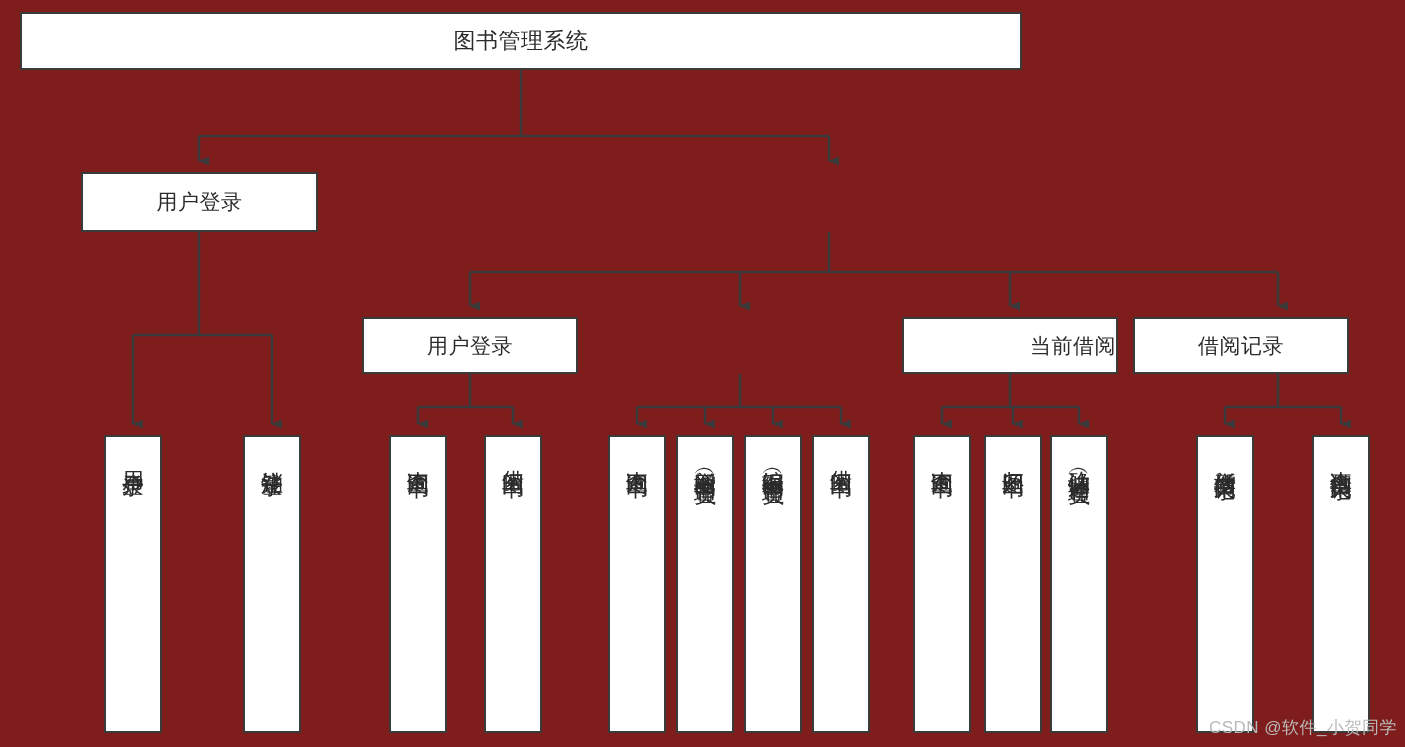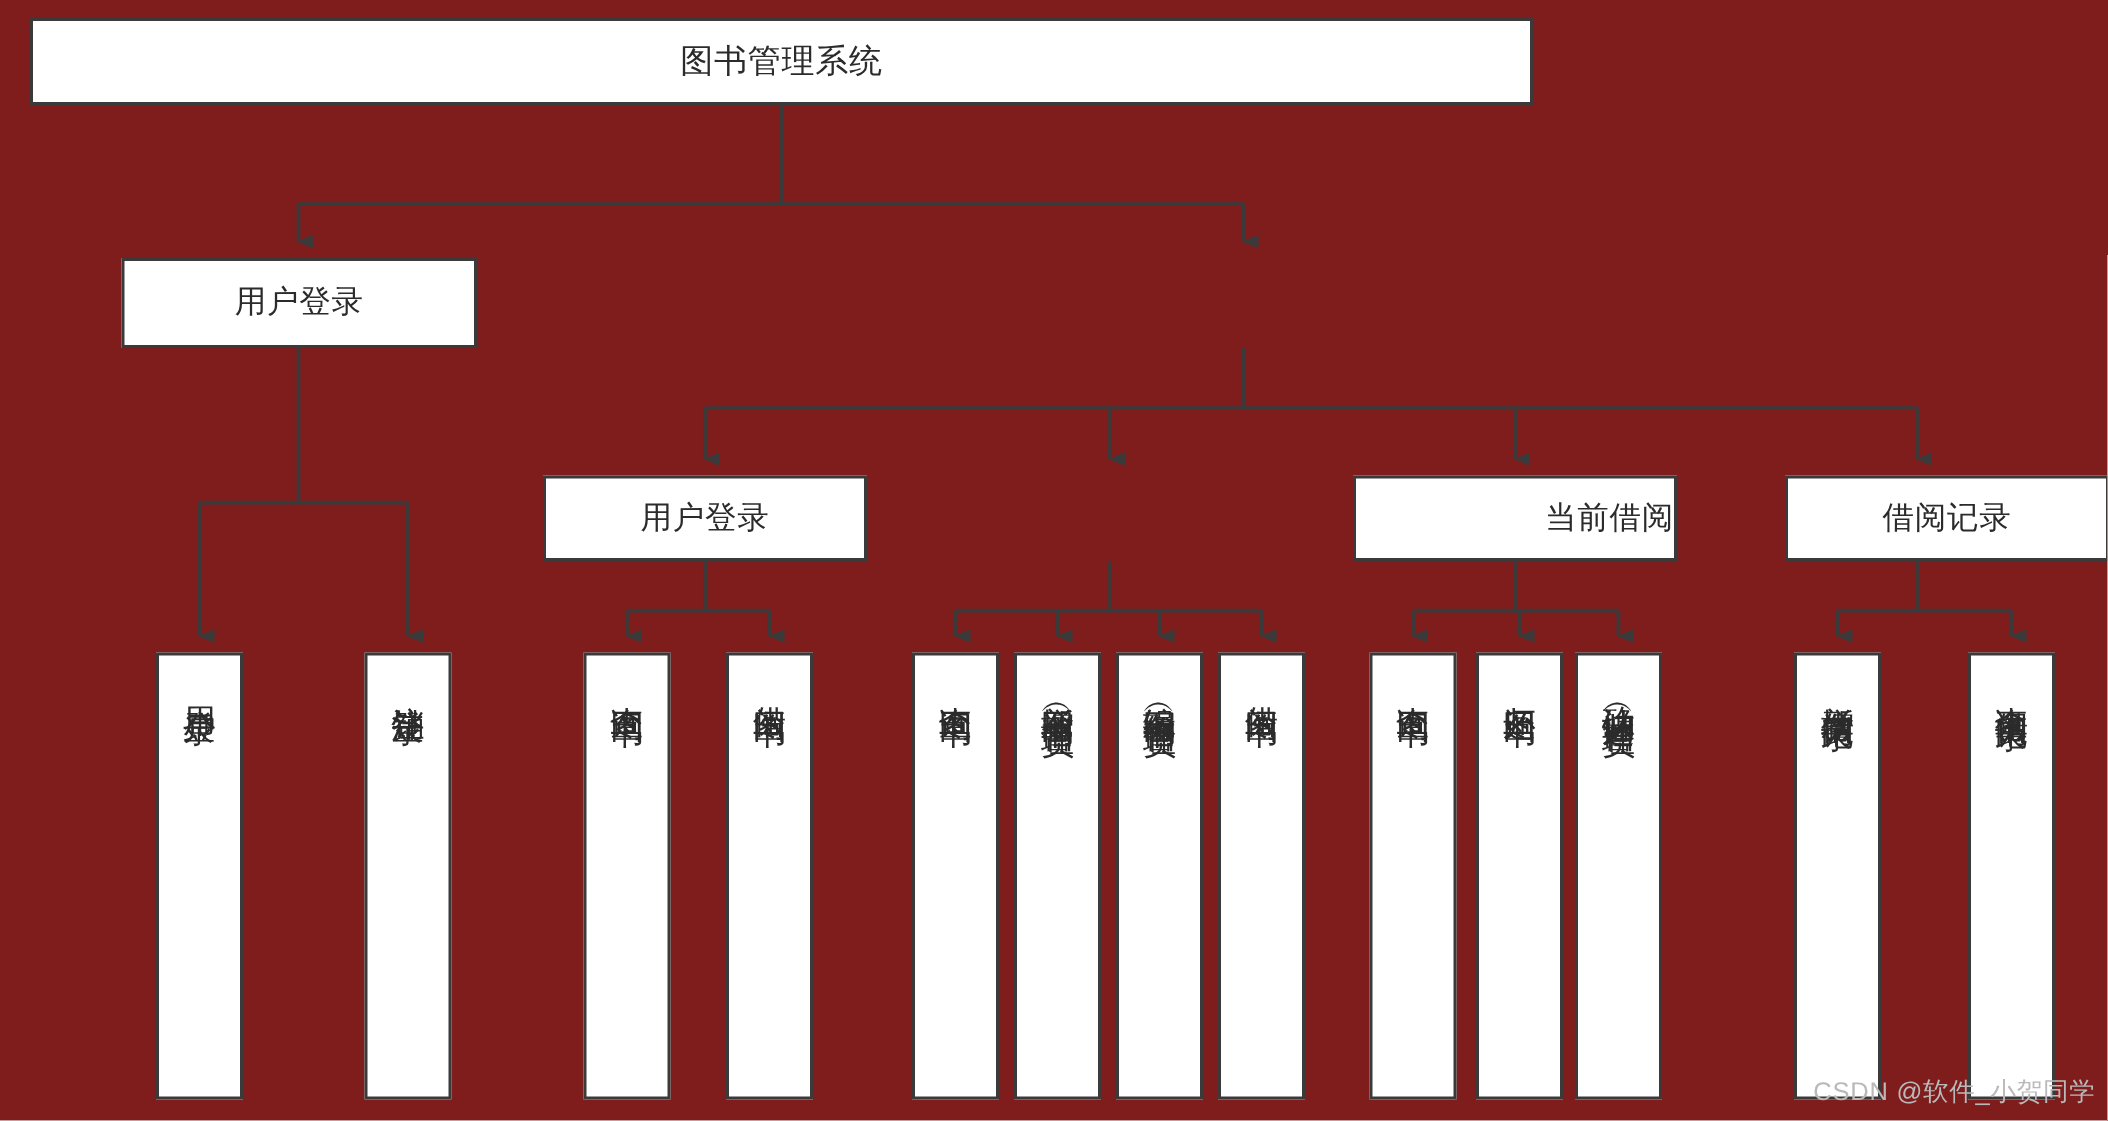--- a/index.html
+++ b/index.html
@@ -127,21 +127,21 @@
   <div class="node h" style="left:81px; top:172px; width:237px; height:60px;">
     <span class="label">用户登录</span>
   </div>
 
   <div class="node h" style="left:362px; top:317px; width:216px; height:57px;">
     <span class="label">用户登录</span>
   </div>
   <div class="node h" style="left:902px; top:317px; width:216px; height:57px;justify-content:flex-end;">
     <span class="label">当前借阅</span>
   </div>
-  <div class="node h" style="left:1190px; top:317px; width:216px; height:57px;">
+  <div class="node h" style="left:1133px; top:317px; width:216px; height:57px;">
     <span class="label">借阅记录</span>
   </div>
 
   <div class="node v" style="left:104px; top:435px; width:58px; height:298px;">
     <span class="label">用户登录</span>
   </div>
   <div class="node v" style="left:243px; top:435px; width:58px; height:298px;">
     <span class="label">注销登录</span>
   </div>
   <div class="node v" style="left:389px; top:435px; width:58px; height:298px;">

